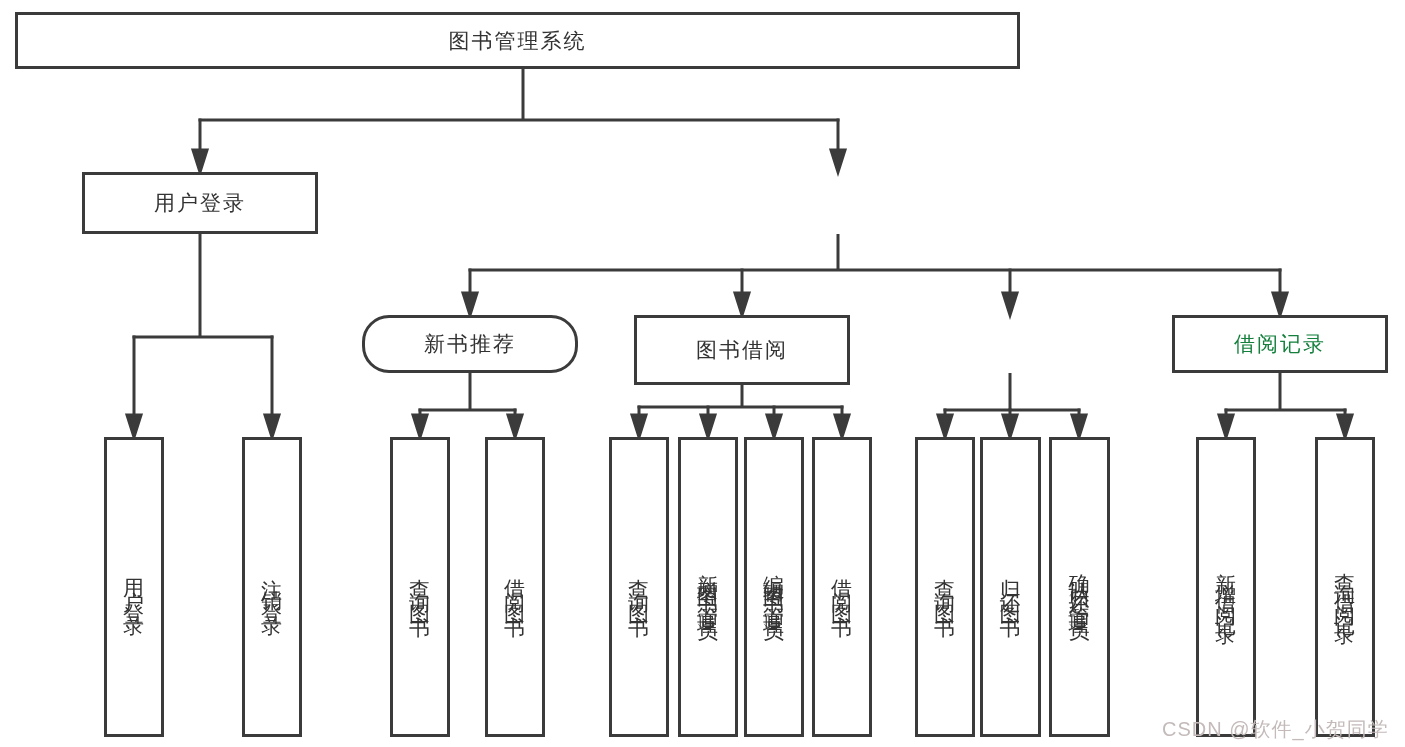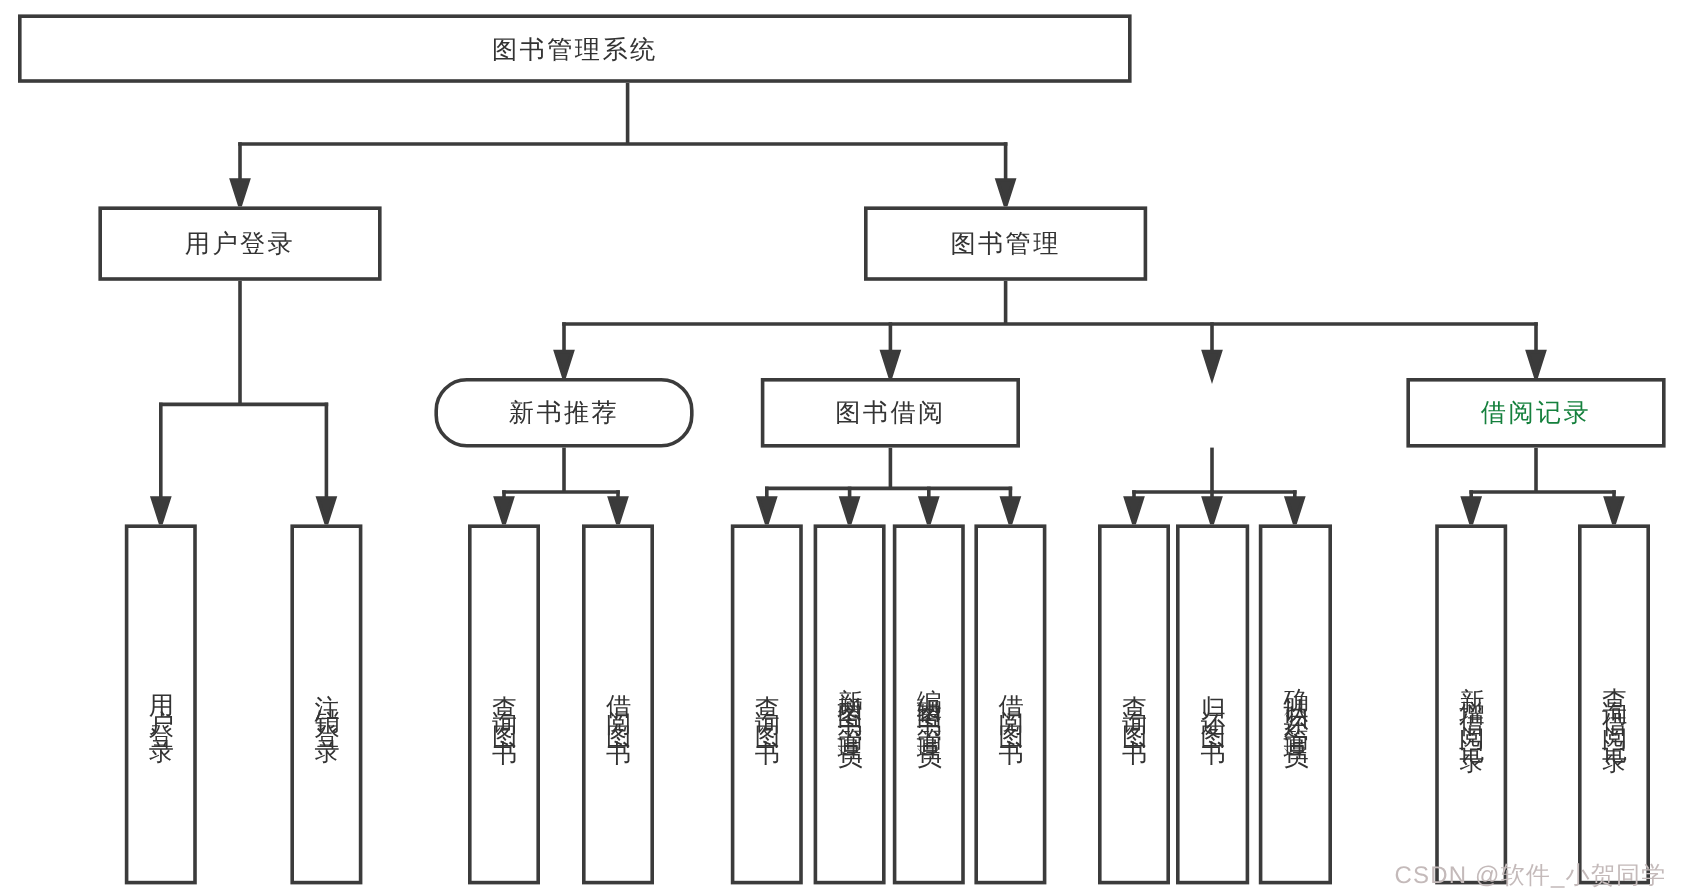--- a/index.html
+++ b/index.html
@@ -98,27 +98,26 @@
 
       <line x1="1280" y1="373" x2="1280" y2="410"></line>
       <line x1="1224.5" y1="410" x2="1346.5" y2="410"></line>
       <line x1="1226" y1="408.5" x2="1226" y2="417"></line>
       <polygon points="1219,415 1233,415 1226,437"></polygon>
       <line x1="1345" y1="408.5" x2="1345" y2="417"></line>
       <polygon points="1338,415 1352,415 1345,437"></polygon>
     </g>
   </svg>
 
-  <div class="box h-box" style="left: 15px; top: 12px; width: 928px; height: 57px; border-color: rgb(59, 59, 59); color: rgb(51, 51, 51);">图书管理系统</div>
+  <div class="box h-box" style="left: 15px; top: 12px; width: 1005px; height: 57px; border-color: rgb(59, 59, 59); color: rgb(51, 51, 51);">图书管理系统</div>
 
   <div class="box h-box" style="left: 82px; top: 172px; width: 236px; height: 62px; border-color: rgb(59, 59, 59); color: rgb(51, 51, 51);">用户登录</div>
-  <div class="box h-box" style="left: 720px; top: 172px; width: 236px; height: 62px; border-color: rgb(59, 59, 59); color: rgb(51, 51, 51);">图书管理</div>
 
   <div class="box h-box" style="left: 362px; top: 315px; width: 216px; height: 58px; border-color: rgb(59, 59, 59); color: rgb(51, 51, 51); border-radius: 27px;">新书推荐</div>
-  <div class="box h-box" style="left: 634px; top: 315px; width: 216px; height: 58px; border-color: rgb(59, 59, 59); color: rgb(51, 51, 51);">图书借阅</div>
+  <div class="box h-box" style="left: 634px; top: 315px; width: 216px; height: 70px; border-color: rgb(59, 59, 59); color: rgb(51, 51, 51);">图书借阅</div>
   <div class="box h-box" style="left: 1172px; top: 315px; width: 216px; height: 58px; border-color: rgb(59, 59, 59); color: #15803d;">借阅记录</div>
 
   <div class="box v-box" style="left: 104px; top: 437px; width: 60px; height: 300px; border-color: rgb(59, 59, 59); color: rgb(51, 51, 51);">
     <span class="v-label" style="letter-spacing: 0.6em;">用户登录</span>
   </div>
   <div class="box v-box" style="left: 242px; top: 437px; width: 60px; height: 300px; border-color: rgb(59, 59, 59); color: rgb(51, 51, 51);">
     <span class="v-label" style="letter-spacing: 0.6em;">注销登录</span>
   </div>
 
   <div class="box v-box" style="left: 390px; top: 437px; width: 60px; height: 300px; border-color: rgb(59, 59, 59); color: rgb(51, 51, 51);">

